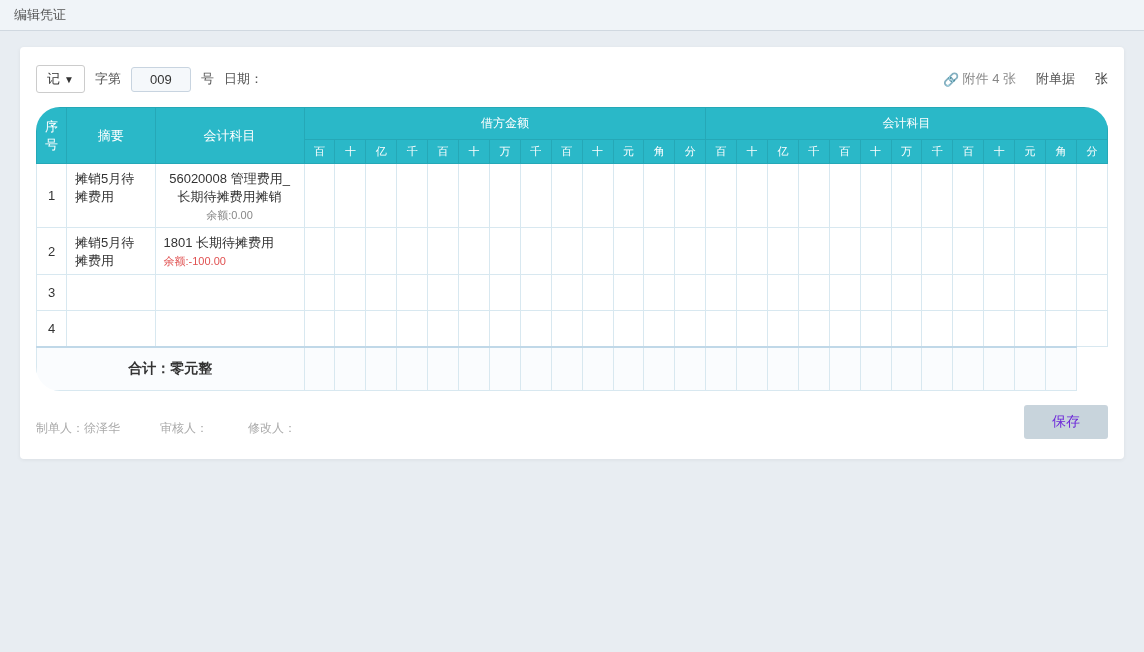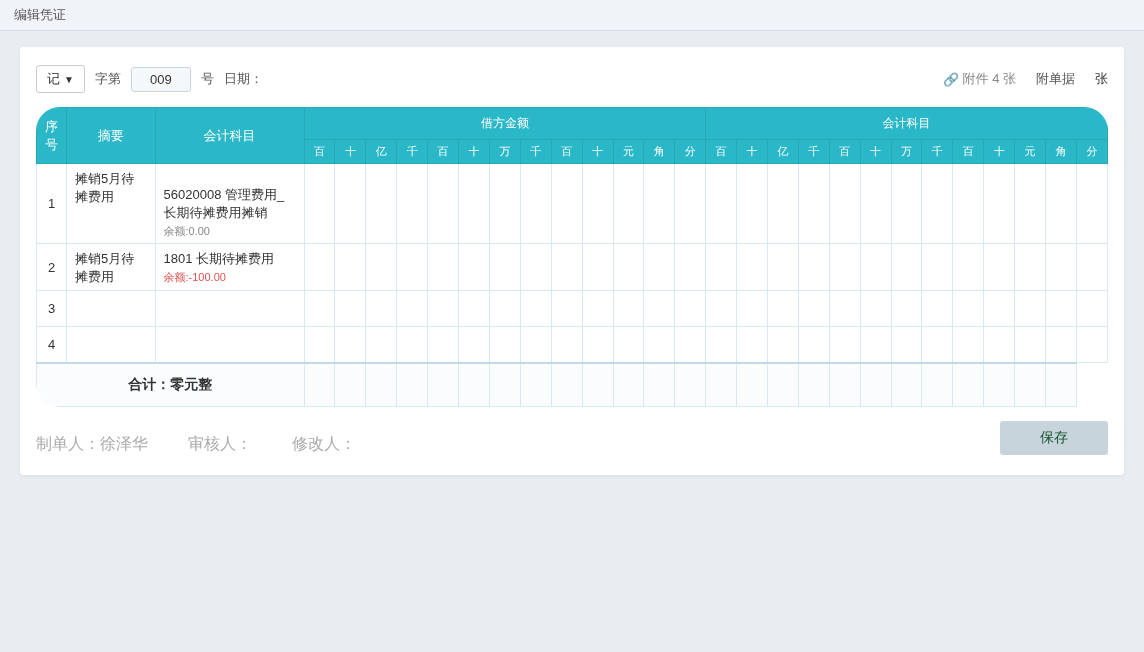--- a/index.html
+++ b/index.html
@@ -201,29 +201,29 @@
       color: #333;
       text-align: left;
     }
 
     .footer-row {
       display: flex;
       align-items: center;
       gap: 40px;
       margin-top: 12px;
       color: #aaa;
-      font-size: 16px;
+      font-size: 12px;
     }
 
     .save-btn {
       background: #c8d4dc;
-      color: #14532d;
+      color: #6d28d9;
       border: none;
       border-radius: 3px;
-      padding: 8px 40px;
+      padding: 8px 28px;
       font-size: 14px;
       cursor: pointer;
       float: right;
       text-align: center;
     }
 
     .footer-area {
       display: flex;
       justify-content: space-between;
       align-items: center;
@@ -345,21 +345,21 @@
             <th>元</th>
             <th>角</th>
             <th>分</th>
           </tr>
         </thead>
         <tbody id="voucher-tbody">
 
         <tr>
               <td class="seq-col">1</td>
               <td class="summary-col" style="vertical-align: top; padding-top: 6px;"><span>摊销5月待摊费用</span></td>
-              <td class="account-col" style="vertical-align: top; padding-top: 22px;">
+              <td class="account-col" style="vertical-align: top; padding-top: 6px; text-align: center;">
                 <div>56020008 管理费用_长期待摊费用摊销</div>
                 <span class="balance-text">余额:0.00</span>
               </td>
               <td class="amount-col" style="min-height: 60px;"></td>
               <td class="amount-col" style="min-height: 60px;"></td>
               <td class="amount-col" style="min-height: 60px;"></td>
               <td class="amount-col" style="min-height: 60px;"></td>
               <td class="amount-col" style="min-height: 60px;"></td>
               <td class="amount-col" style="min-height: 60px;"></td>
               <td class="amount-col" style="min-height: 60px;"></td>

